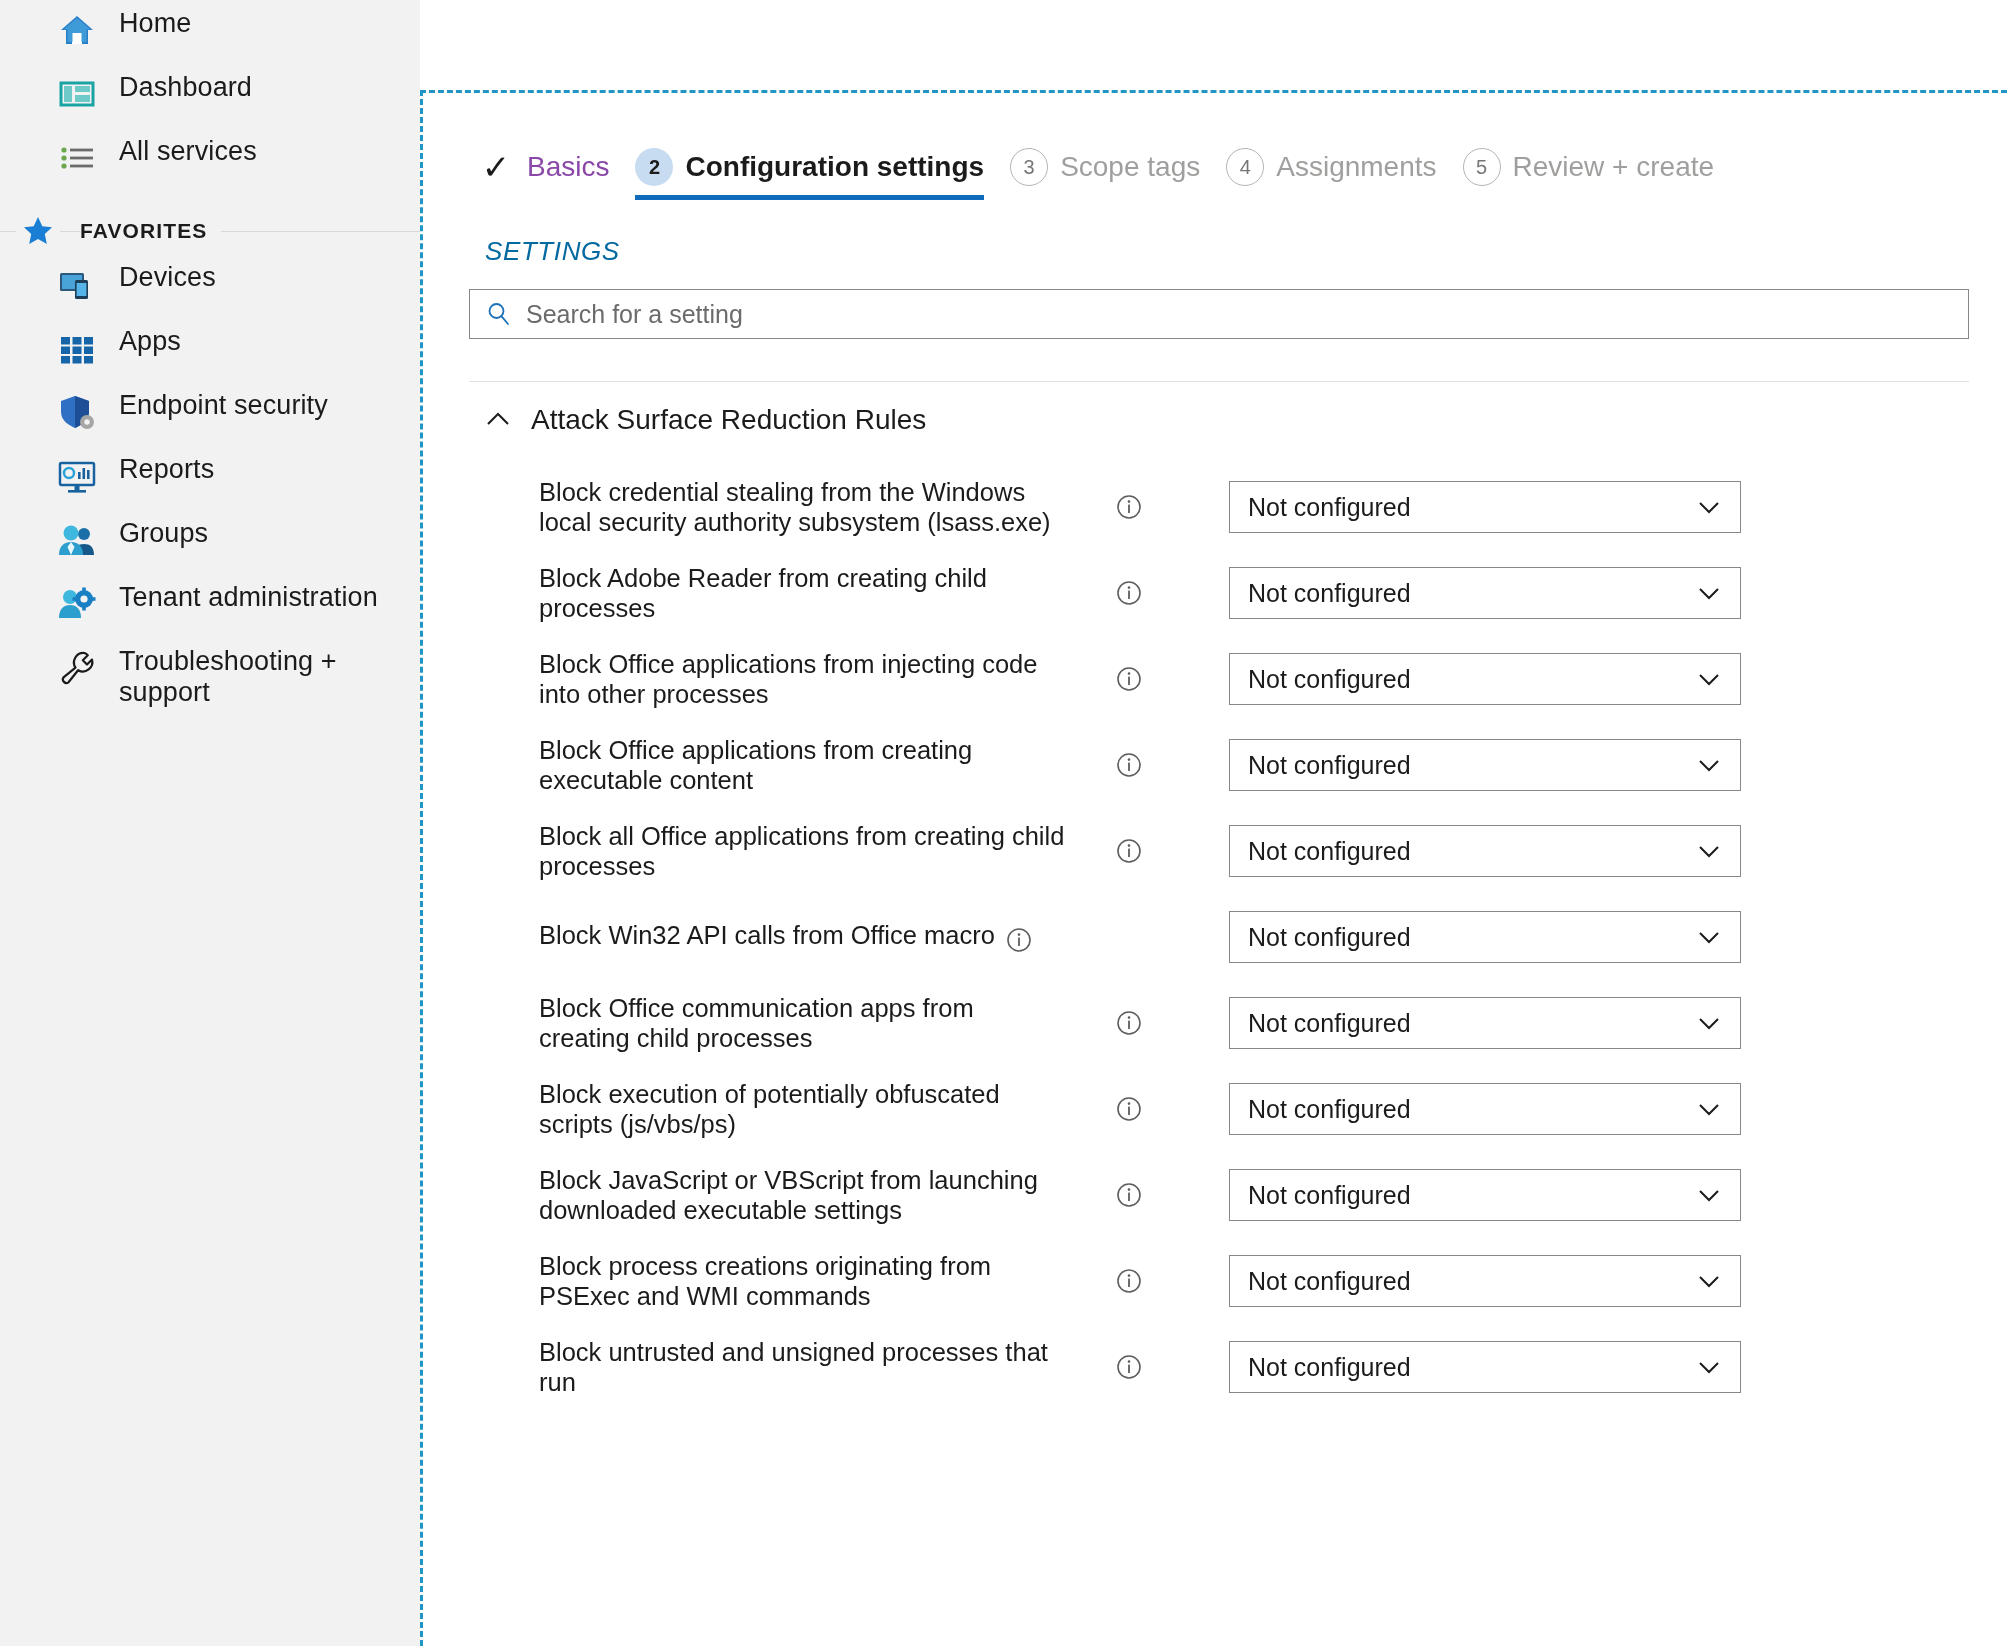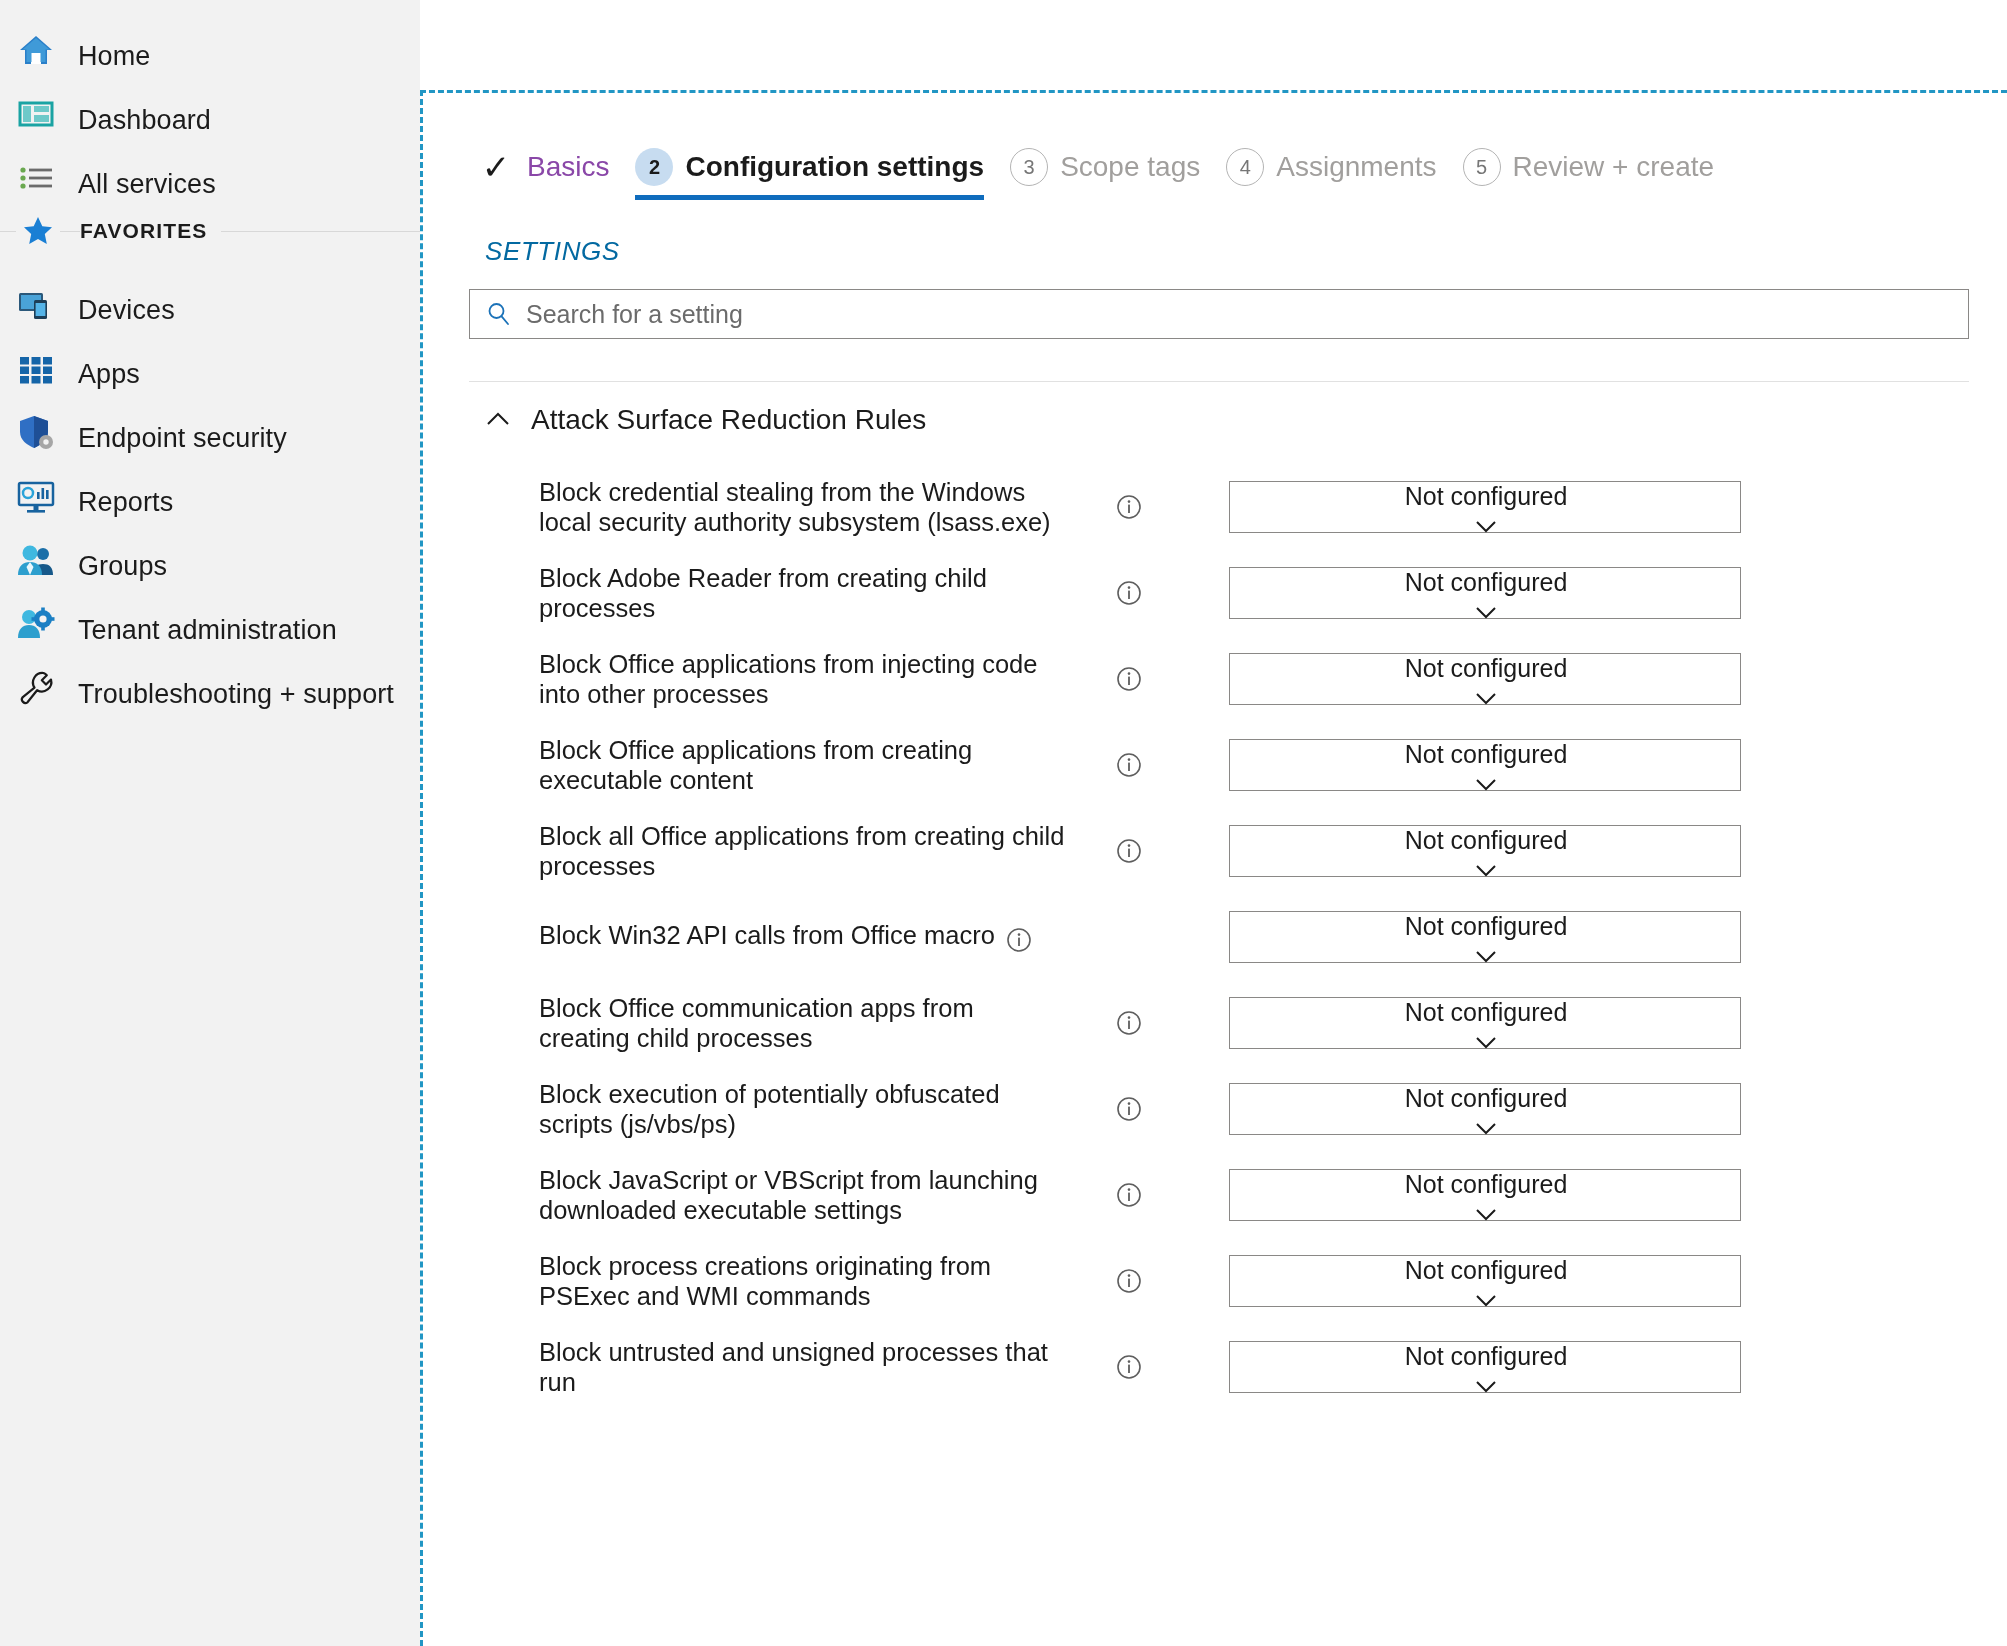--- a/index.html
+++ b/index.html
@@ -21,24 +21,25 @@
   
   .sidebar {
     width: 420px;
     flex: 0 0 420px;
     background: #f2f2f2;
     position: relative;
     padding-top: 8px;
   }
   .nav-item {
     display: flex;
-    align-items: flex-end;
+    align-items: flex-start;
     height: 64px;
     padding-left: 14px;
     cursor: pointer;
+    margin-left: 41px;
   }
   .nav-icon {
     width: 44px; height: 44px;
     flex: 0 0 44px;
     display: flex; align-items: center; justify-content: center;
     margin-right: 20px;
   }
   .nav-label {
     font-size: 27px;
     color: #1b1b1b;
@@ -273,21 +274,20 @@
   .dropdown {
     width: 512px;
     height: 52px;
     border: 1.5px solid #8a8886;
     background: #ffffff;
     display: flex;
     align-items: center;
     justify-content: space-between;
     padding: 0 16px 0 18px;
     cursor: pointer;
-    flex-direction: column;
   }
   .dd-value {
     font-size: 25px;
     color: #1b1b1b;
   }
   .dd-chev { width: 30px; height: 30px; display:block; }
 </style>
 </head>
 <body>
 

